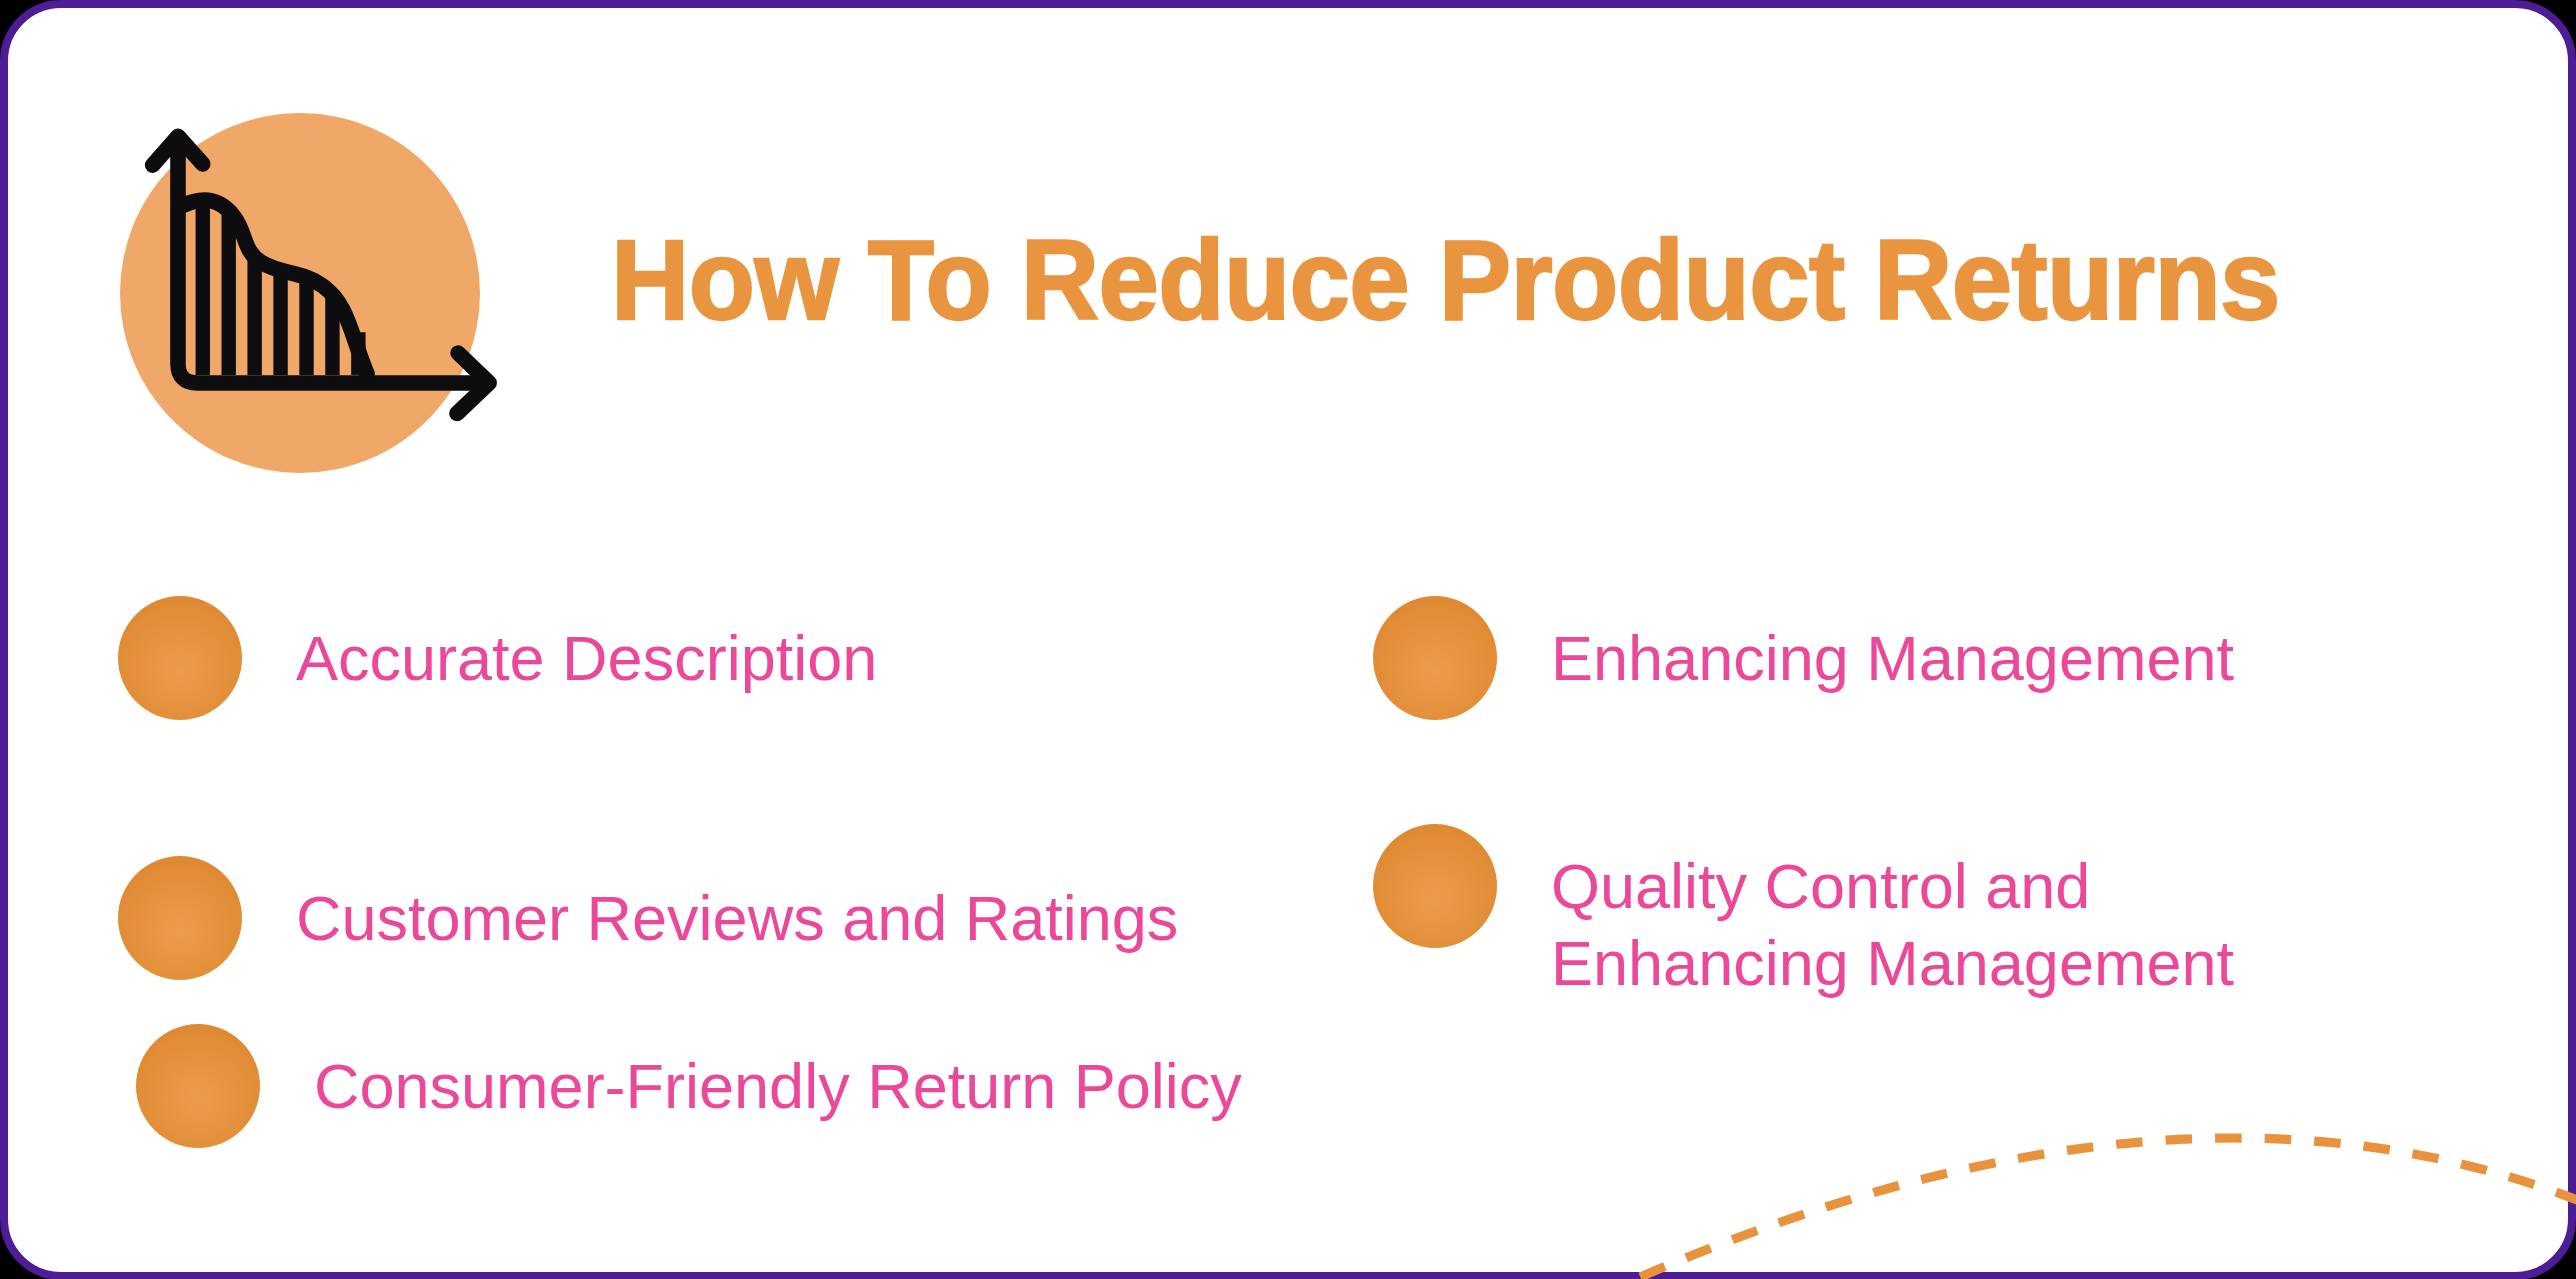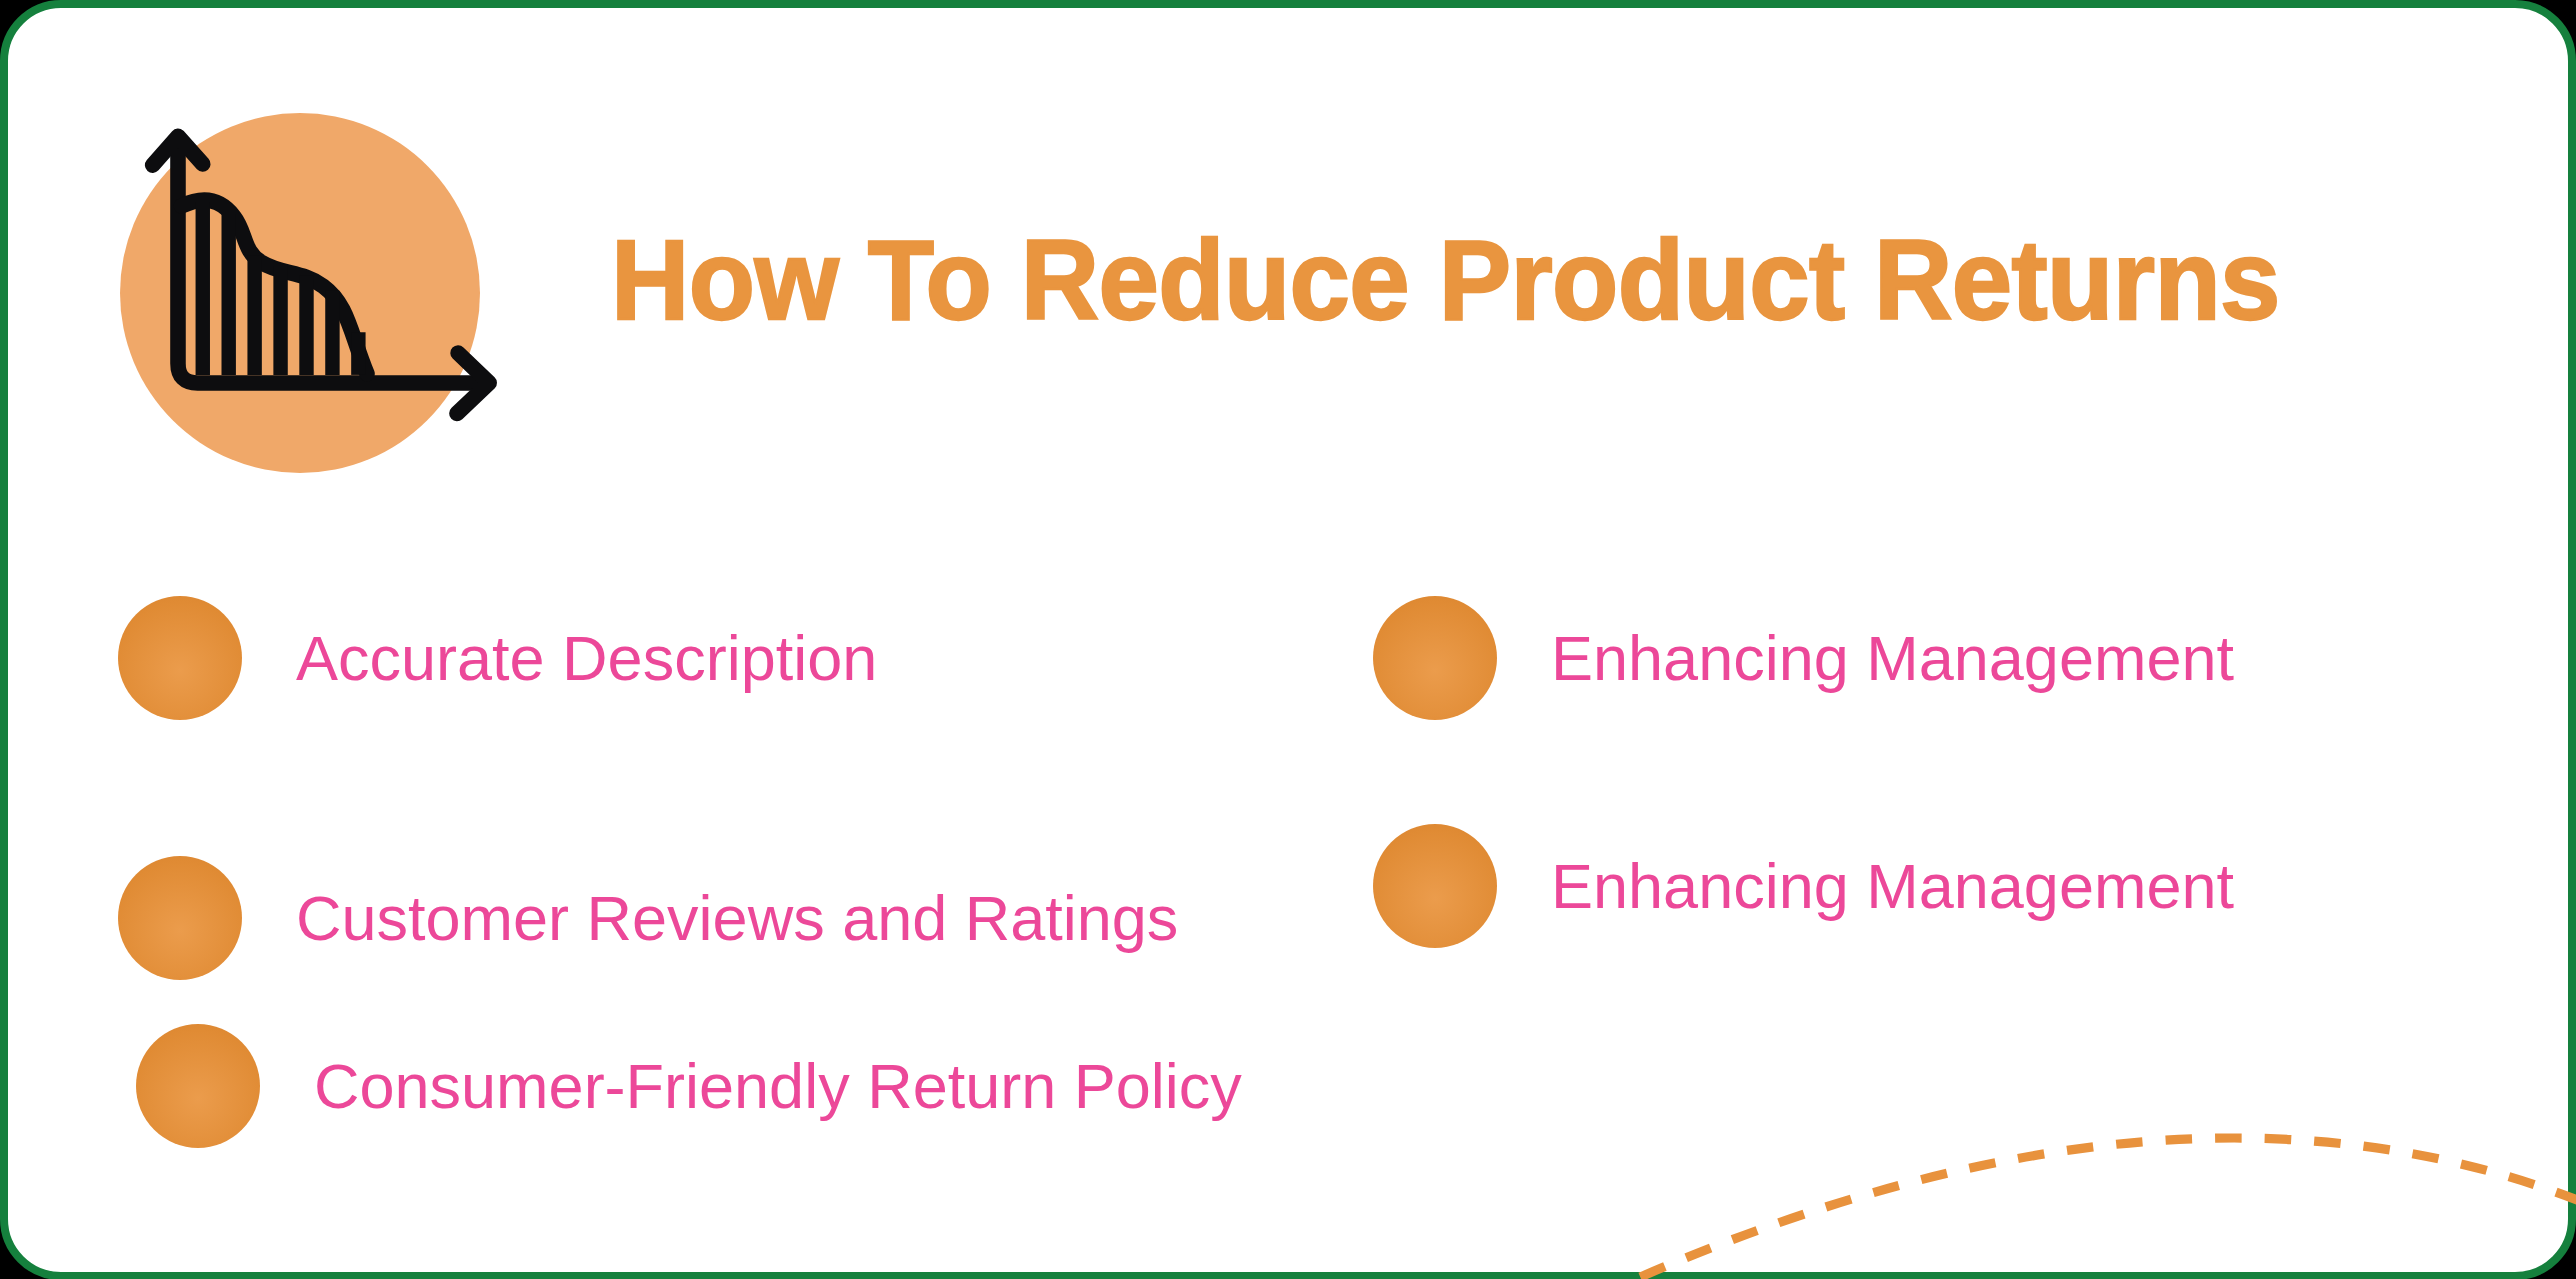--- a/index.html
+++ b/index.html
@@ -16,21 +16,21 @@
     inset: 0;
     width: 2576px;
     height: 1280px;
   }
   
   .card {
     position: absolute;
     inset: 0;
     box-sizing: border-box;
     background: #FFFFFF;
-    border: 8px solid #15803d;
+    border: 8px solid #4c1d95;
     border-radius: 61px;
     z-index: 1;
   }
   
   .icon-badge {
     position: absolute;
     left: 112px;
     top: 105px;
     width: 360px;
     height: 360px;
@@ -168,20 +168,21 @@
     <div class="item pos-r1">
       <div class="dot"></div>
       <div class="lines">
         <span class="line">Enhancing Management</span>
       </div>
     </div>
 
     <div class="item pos-r2">
       <div class="dot"></div>
       <div class="lines">
+        <span class="line">Quality Control and</span>
         <span class="line">Enhancing Management</span>
       </div>
     </div>
 
   </div>
 
   <svg class="arc-overlay" viewBox="0 0 4468 2220">
     <path d="M2845,2215 Q3780,1810 4480,2085" fill="none" stroke="#E8923D" stroke-width="16" stroke-dasharray="46 40"></path>
   </svg>
 

